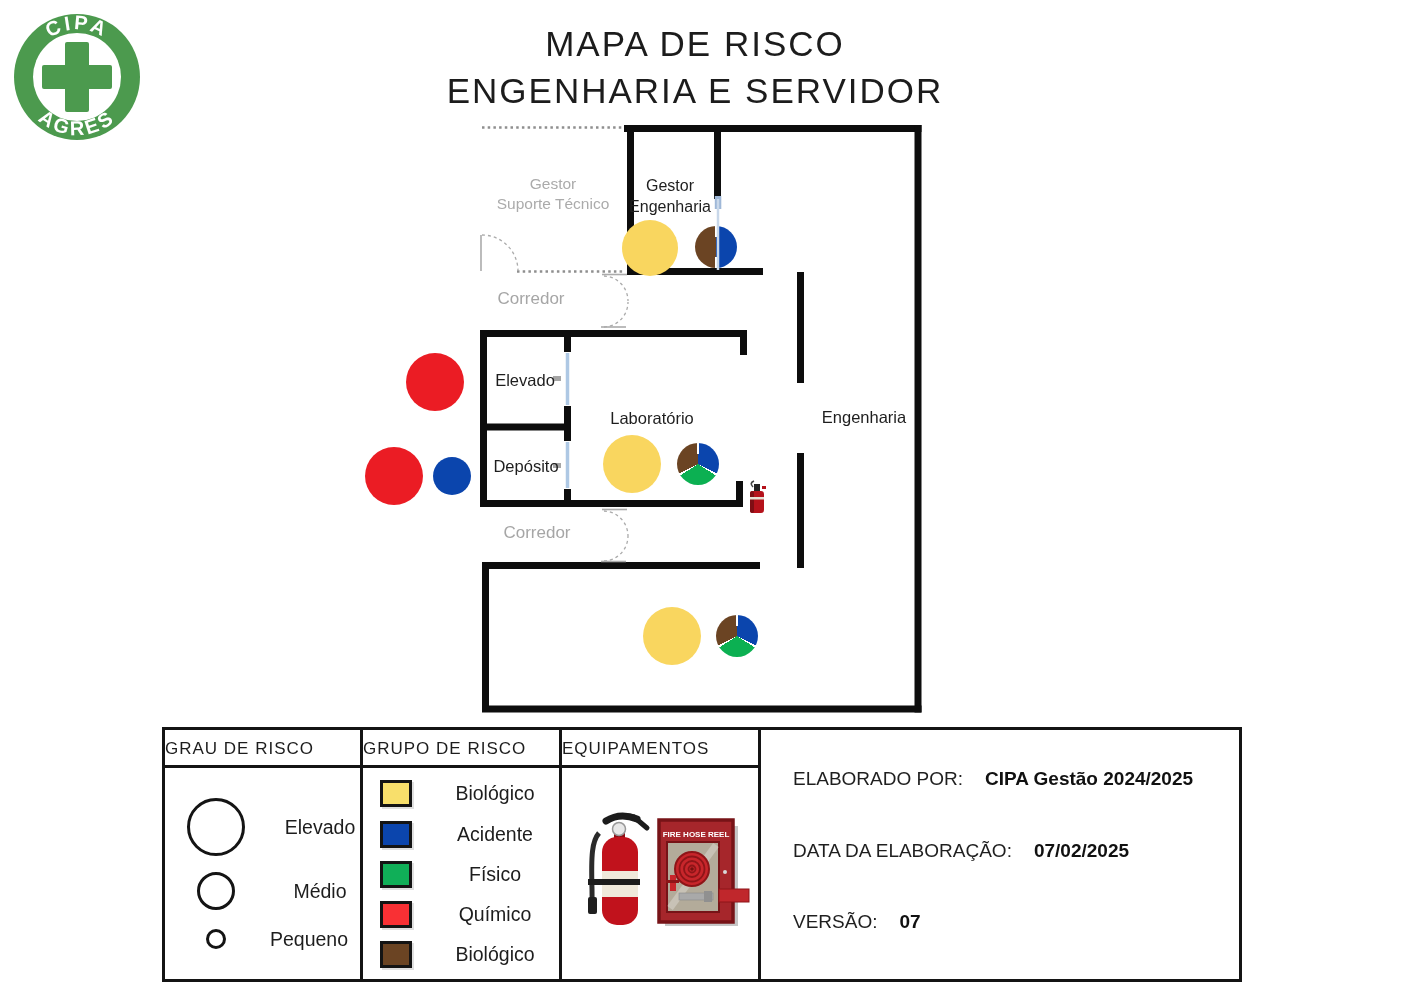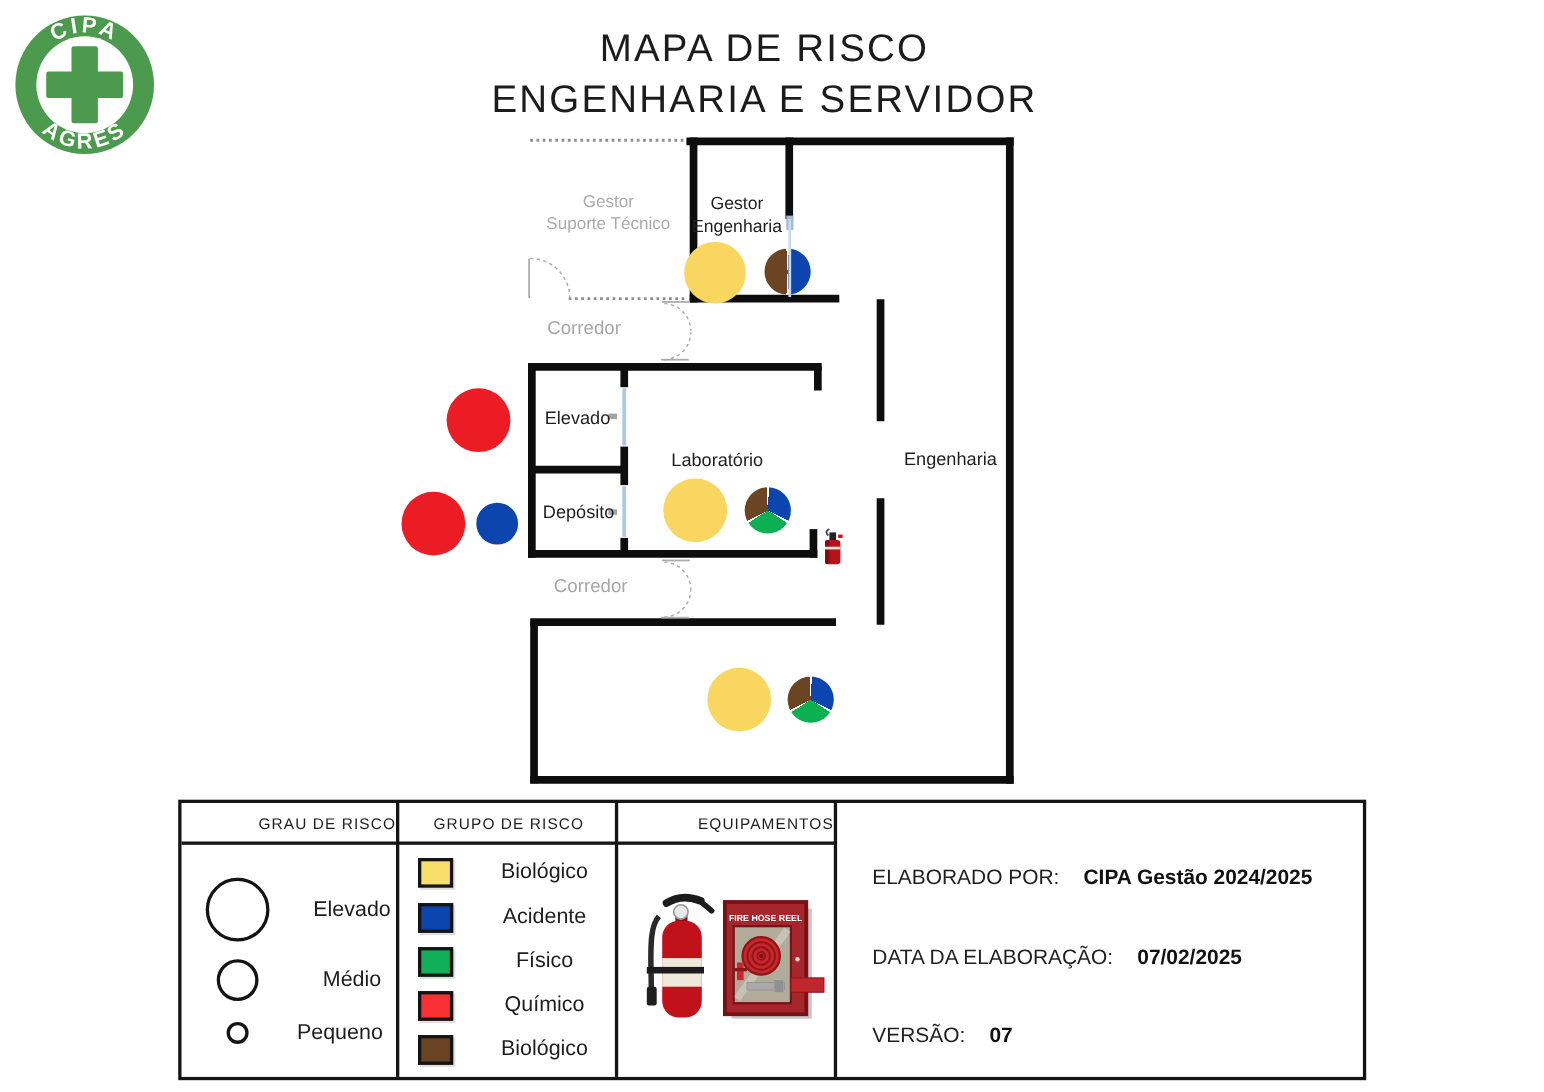--- a/index.html
+++ b/index.html
@@ -14,27 +14,27 @@
   .muted{color:#ababab;}
   .corr{font-size:17px;color:#a6a6a6;}
   .two{font-size:16px;}
   #title{position:absolute;left:0;right:14px;top:20px;text-align:center;z-index:5;
          font-size:35px;letter-spacing:2px;color:#1c1c1c;line-height:47px;font-weight:400;}
   
   #legend{position:absolute;left:162px;top:727px;width:1080px;height:255px;border:3px solid #141414;
           box-sizing:border-box;z-index:5;background:#fff;}
   .vdiv{position:absolute;top:0;bottom:0;width:3px;background:#141414;}
   #hdr-line{position:absolute;left:0;top:35px;width:596px;height:3px;background:#141414;}
-  .col-header{position:absolute;top:7px;height:24px;line-height:24px;text-align:right;
-              font-size:14px;letter-spacing:1px;color:#1d1d1d;}
+  .col-header{position:absolute;top:7px;height:24px;line-height:24px;text-align:left;
+              font-size:17px;letter-spacing:1px;color:#1d1d1d;}
   .grau-circle{position:absolute;border:3px solid #141414;border-radius:50%;box-sizing:border-box;background:#fff;}
   .legend-label{position:absolute;font-size:19.5px;color:#1d1d1d;text-align:center;transform:translateY(-50%);}
   .swatch{position:absolute;width:32px;height:27px;border:3px solid #141414;box-sizing:border-box;
           box-shadow:2px 2px 0 rgba(0,0,0,.12);}
-  .info-row{position:absolute;left:628px;white-space:nowrap;font-size:19px;color:#1f1f1f;margin-top:20px;}
+  .info-row{position:absolute;left:628px;white-space:nowrap;font-size:19px;color:#1f1f1f;}
   .info-row b{margin-left:22px;font-weight:700;color:#111;}
 </style>
 </head>
 <body>
 
 <div id="canvas">
 
   <div id="title">
     <div>MAPA DE RISCO</div>
     <div>ENGENHARIA E SERVIDOR</div>

